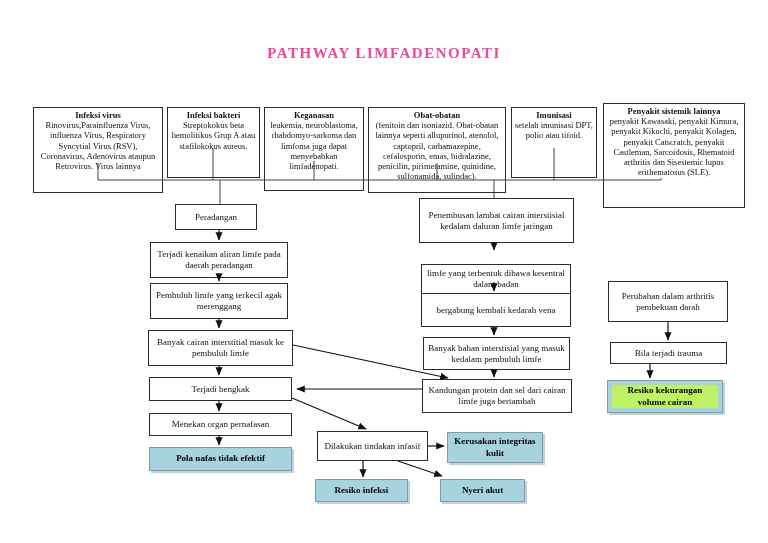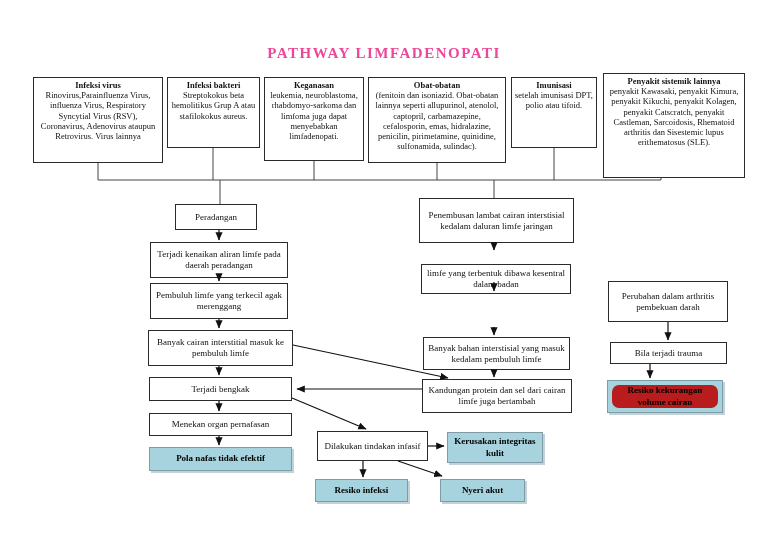--- a/index.html
+++ b/index.html
@@ -2,30 +2,30 @@
 <html><head>
 <meta charset="utf-8">
 <style>
   * { box-sizing: border-box; margin: 0; padding: 0; }
   html,body { background: #ffffff; }
   body { font-family: "Liberation Serif", serif; }
   .canvas { position: relative; width: 768px; height: 543px; background: #fff; overflow: hidden; }
   .title { position: absolute; top: 45px; left: 0; width: 100%; text-align: center;
            font-size: 15px; font-weight: bold; letter-spacing: 1.5px; color: #ec4899; }
   .cause { position: absolute; border: 1px solid #2b2b2b; background: #fff;
-           padding: 2px 3px; text-align: center; font-size: 8.5px; line-height: 1.2; color: #111; }
+           padding: 2px 3px; text-align: center; font-size: 8.5px; line-height: 1.2; color: #111; margin-top: 30px; }
   .cause .ct { font-weight: bold; }
   .fbox { position: absolute; border: 1px solid #2b2b2b; background: #fff;
           display: flex; align-items: center; justify-content: center; text-align: center;
           font-size: 9px; line-height: 1.2; padding: 2px 4px; color: #111; }
   .obox { position: absolute; background: #a7d3de; border: 1px solid #7e9ba6;
           box-shadow: 2px 2px 0 #c2d2d8;
           display: flex; align-items: center; justify-content: center; text-align: center;
           font-weight: bold; font-size: 9px; line-height: 1.3; padding: 1px 4px; color: #000; }
-  .obox.hl span { background: #b91c1c; padding: 0 2px; border-radius: 7px; }
+  .obox.hl span { background: #bef264; padding: 0 2px; }
   svg.overlay { position: absolute; left: 0; top: 0; pointer-events: none; }
 </style>
 </head>
 <body>
 
 <div class="canvas">
 
   <div class="title">PATHWAY LIMFADENOPATI</div>
 
   <div class="cause" style="left:33px;top:77px;width:130px;height:86px">
@@ -73,20 +73,23 @@
   </div>
   <div class="obox" style="left:149px;top:447px;width:143px;height:24px">
     <span>Pola nafas tidak efektif</span>
   </div>
 
   <div class="fbox" style="left:419px;top:198px;width:155px;height:45px">
     <span>Penembusan lambat cairan interstisial kedalam daluran limfe jaringan</span>
   </div>
   <div class="fbox" style="left:421px;top:264px;width:150px;height:30px">
     <span>limfe yang terbentuk dibawa kesentral dalam badan</span>
+  </div>
+  <div class="fbox" style="left:421px;top:293px;width:150px;height:34px">
+    <span>bergabung kembali kedarah vena</span>
   </div>
   <div class="fbox" style="left:423px;top:337px;width:147px;height:33px">
     <span>Banyak bahan interstisial yang masuk kedalam pembuluh limfe</span>
   </div>
   <div class="fbox" style="left:422px;top:379px;width:150px;height:34px">
     <span>Kandungan protein dan sel dari cairan limfe juga bertambah</span>
   </div>
   <div class="fbox" style="left:317px;top:431px;width:111px;height:30px">
     <span>Dilakukan tindakan infasif</span>
   </div>

